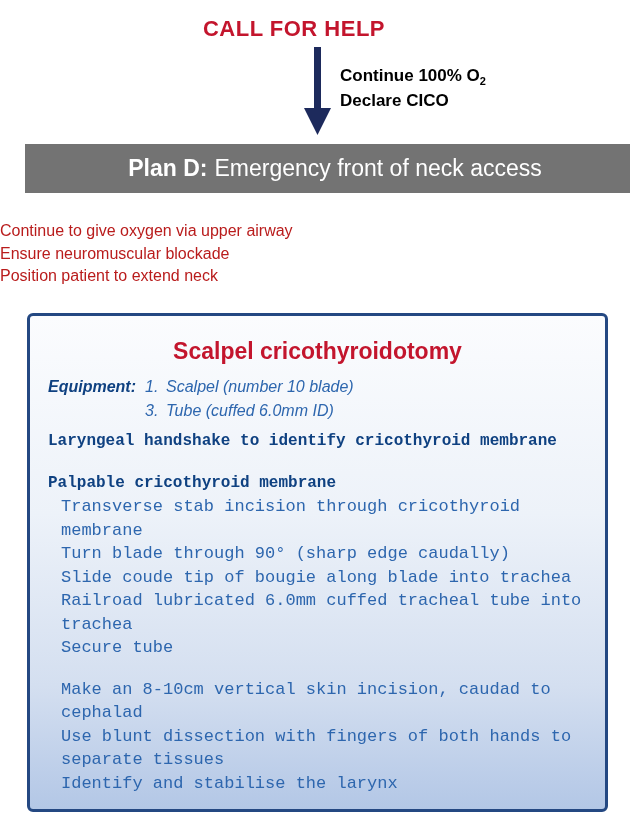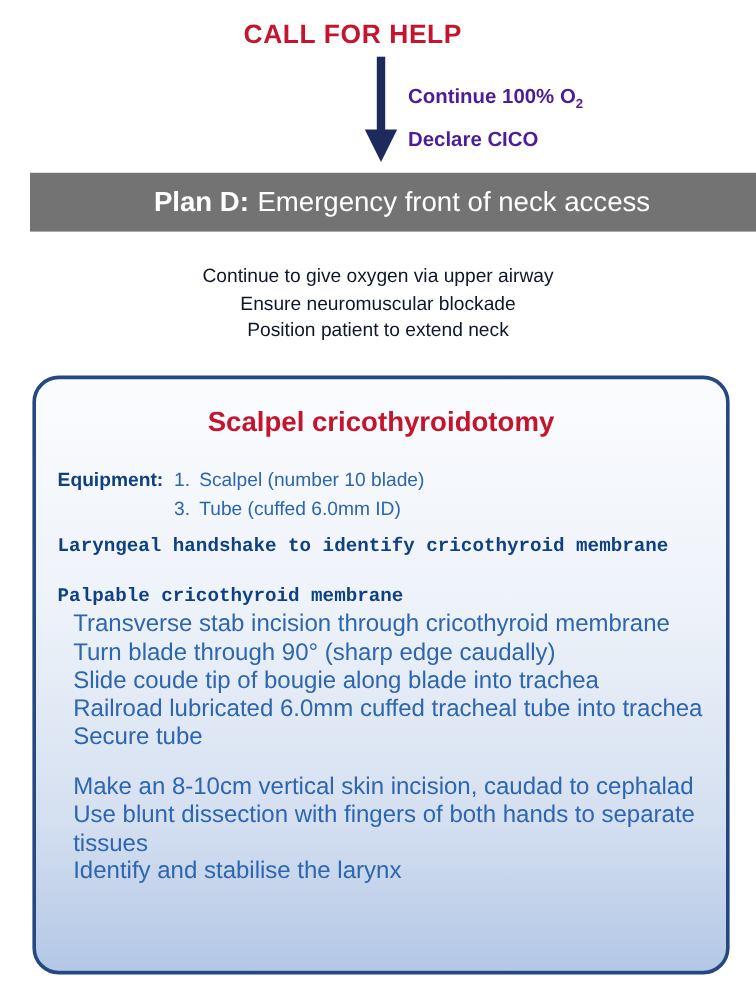--- a/index.html
+++ b/index.html
@@ -13,60 +13,60 @@
     position:absolute; top:15px; left:0; width:588px; text-align:center;
     color:#c3152d; font-weight:bold; font-size:22px; line-height:28px; letter-spacing:0.5px;
   }
 
   
   .arrow-wrap { position:absolute; left:303px; top:47px; width:29px; height:89px; }
 
   
   .arrow-notes {
     position:absolute; left:340px; top:66px;
-    color:#4c1d95; font-weight:bold; font-size:17px; line-height:30px; white-space:nowrap;
+    color:#000000; font-weight:bold; font-size:17px; line-height:20px; white-space:nowrap;
   }
   .subscript { font-size:11px; vertical-align:-4px; }
 
   
   .banner {
     position:absolute; left:25px; top:144px; width:620px; height:49px;
     background:#737373; color:#ffffff;
     display:flex; align-items:center; justify-content:center;
     font-size:23px; white-space:nowrap;
   }
   .banner-label { font-weight:bold; margin-right:7px; }
 
   
   .prep {
-    position:absolute; top:220px; left:0; width:630px; text-align:center;
-    color:#0f172a; font-size:16px; line-height:22.5px;
+    position:absolute; top:220px; left:0; width:630px; 
+    color:#b91c1c; font-size:16px; line-height:22.5px;
   }
 
   
   .pbox {
     position:absolute; left:27px; top:313px; width:581px; height:499px;
-    box-sizing:border-box; border:3px solid #244882; border-radius:22px;
+    box-sizing:border-box; border:3px solid #244882; border-radius:6px;
     background:linear-gradient(180deg,#fbfcfe 0%, #edf2f9 40%, #d4dff0 75%, #b3c7e6 100%);
     padding:0 18px;
   }
   .pbox-title {
     margin-top:21px; text-align:center;
     color:#c3152d; font-weight:bold; font-size:23px; line-height:28px;
   }
 
-  .equip-row { display:flex; margin-top:24px; font-size:16px; line-height:23.5px; }
+  .equip-row { display:flex; margin-top:10px; font-size:16px; line-height:23.5px;font-style:italic; }
   .equip-label { width:97px; font-weight:bold; color:#0f4181; flex:none; }
   .equip-item { color:#2d66ae; }
   .equip-num { display:inline-block; width:21px; }
 
   .sec-heading { font-weight:bold; color:#0f4181; font-size:16px; line-height:23.5px;font-family:Liberation Mono, monospace; }
   .laryngeal { margin-top:8px; }
   .section { margin-top:18px; }
-  .steps { color:#2d66ae; font-size:20px; line-height:23.5px; padding-left:13px; }
+  .steps { color:#2d66ae; font-size:17px; line-height:23.5px; padding-left:13px;font-family:Liberation Mono, monospace; }
 </style>
 </head>
 <body>
 
 <div class="canvas">
 
   <div class="call-help">CALL FOR HELP</div>
 
   <div class="arrow-wrap">
     <svg width="29" height="89" viewBox="0 0 29 89" xmlns="http://www.w3.org/2000/svg">

